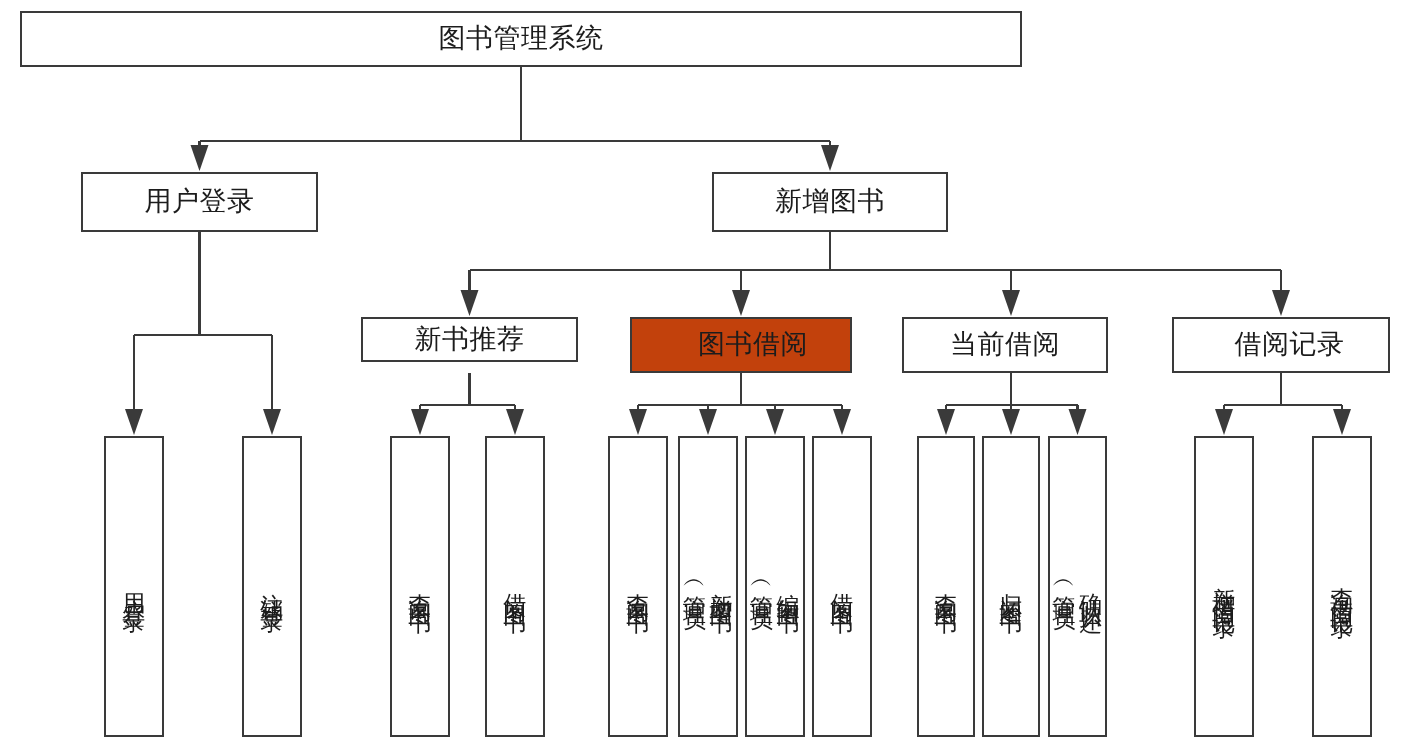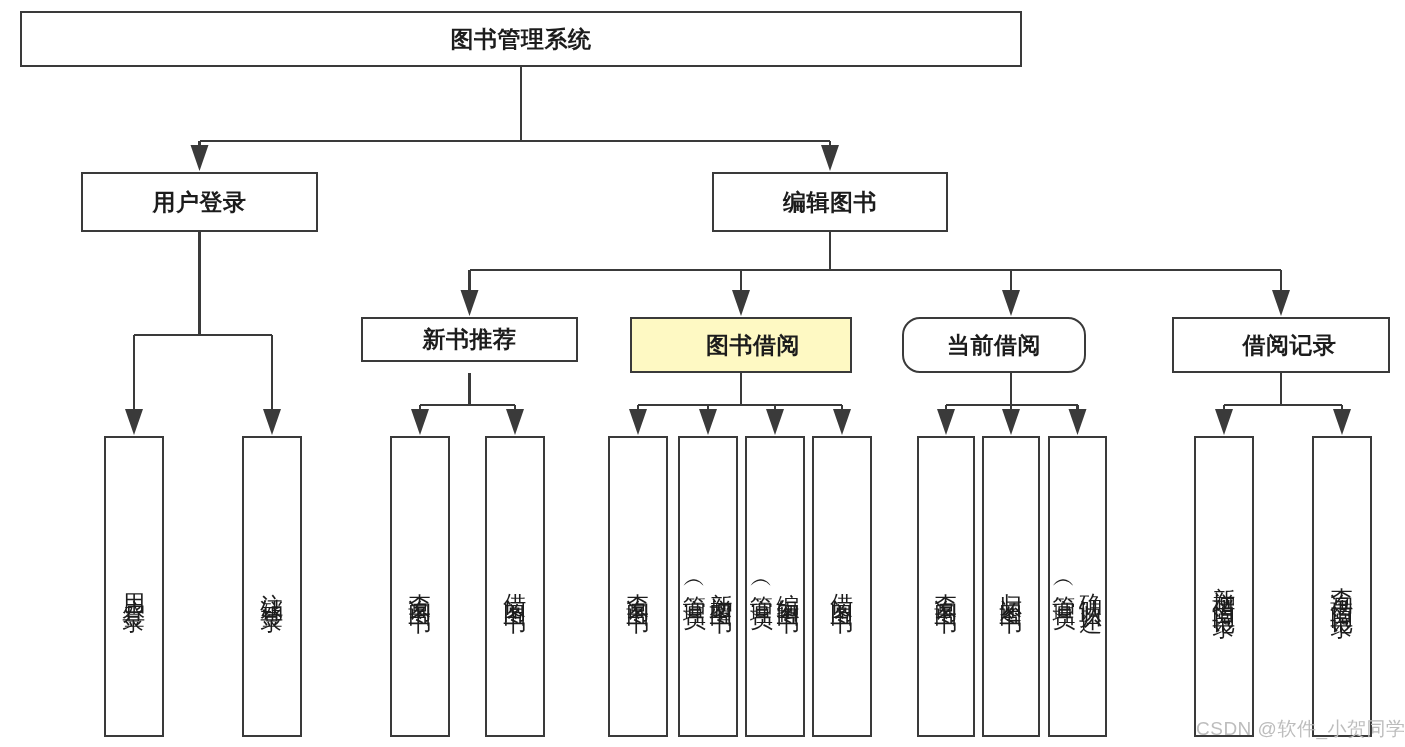--- a/index.html
+++ b/index.html
@@ -37,23 +37,22 @@
     justify-content: center;
     overflow: hidden;
   }
   .node .label {
     color: #1c1c1c;
     text-align: center;
     line-height: 1.25;
     white-space: pre;
   }
   .node.horiz .label {
-    font-size: 23px;
+    font-size: 27px;
     letter-spacing: 0.5px;
-    font-weight: bold;
   }
   .node.vert {
     align-items: center;
     justify-content: center;
   }
   .node.vert .label {
     writing-mode: vertical-rl;
     text-orientation: upright;
     font-size: 23px;
     letter-spacing: 6px;
@@ -128,29 +127,29 @@
       <polygon points="1333,409 1351,409 1342,435" fill="#3a3a3a"></polygon>
     </svg>
   <div id="nodes">
       <div class="node horiz" style="left: 20px; top: 11px; width: 1002px; height: 56px; border-color: rgb(58, 58, 58); border-width: 2.5px; background: rgb(255, 255, 255);">
         <span class="label">图书管理系统</span>
       </div>
       <div class="node horiz" style="left: 81px; top: 172px; width: 237px; height: 60px; border-color: rgb(58, 58, 58); border-width: 2.5px; background: rgb(255, 255, 255);">
         <span class="label">用户登录</span>
       </div>
       <div class="node horiz" style="left: 712px; top: 172px; width: 236px; height: 60px; border-color: rgb(58, 58, 58); border-width: 2.5px; background: rgb(255, 255, 255);">
-        <span class="label">编辑图书</span>
+        <span class="label">新增图书</span>
       </div>
       <div class="node horiz" style="left: 361px; top: 317px; width: 217px; height: 45px; border-color: rgb(58, 58, 58); border-width: 2.5px; background: rgb(255, 255, 255);">
         <span class="label">新书推荐</span>
       </div>
-      <div class="node horiz" style="left: 630px; top: 317px; width: 222px; height: 56px; border-color: rgb(58, 58, 58); border-width: 2.5px; background: #fef9c3; padding-left: 24px;">
+      <div class="node horiz" style="left: 630px; top: 317px; width: 222px; height: 56px; border-color: rgb(58, 58, 58); border-width: 2.5px; background: #c2410c; padding-left: 24px;">
         <span class="label">图书借阅</span>
       </div>
-      <div class="node horiz" style="left: 902px; top: 317px; width: 184px; height: 56px; border-color: rgb(58, 58, 58); border-width: 2.5px; background: rgb(255, 255, 255); border-radius: 18px;">
+      <div class="node horiz" style="left: 902px; top: 317px; width: 206px; height: 56px; border-color: rgb(58, 58, 58); border-width: 2.5px; background: rgb(255, 255, 255);">
         <span class="label">当前借阅</span>
       </div>
       <div class="node horiz" style="left: 1172px; top: 317px; width: 218px; height: 56px; border-color: rgb(58, 58, 58); border-width: 2.5px; background: rgb(255, 255, 255); padding-left: 17px;">
         <span class="label">借阅记录</span>
       </div>
       <div class="node vert" style="left: 104px; top: 436px; width: 60px; height: 301px; border-color: rgb(58, 58, 58); border-width: 2.5px; background: rgb(255, 255, 255);">
         <span class="label">用户登录</span>
       </div>
       <div class="node vert" style="left: 242px; top: 436px; width: 60px; height: 301px; border-color: rgb(58, 58, 58); border-width: 2.5px; background: rgb(255, 255, 255);">
         <span class="label">注销登录</span>
@@ -185,14 +184,13 @@
         <span class="label">确认归还
 （管理员）</span>
       </div>
       <div class="node vert" style="left: 1194px; top: 436px; width: 60px; height: 301px; border-color: rgb(58, 58, 58); border-width: 2.5px; background: rgb(255, 255, 255);">
         <span class="label">新增借阅记录</span>
       </div>
       <div class="node vert" style="left: 1312px; top: 436px; width: 60px; height: 301px; border-color: rgb(58, 58, 58); border-width: 2.5px; background: rgb(255, 255, 255);">
         <span class="label">查询借阅记录</span>
       </div>
     </div>
-  <div class="watermark" style="left: 1196px; top: 716px; color: rgb(189, 189, 189);">CSDN @软件_小贺同学</div>
 </div>
 
 </body></html>

